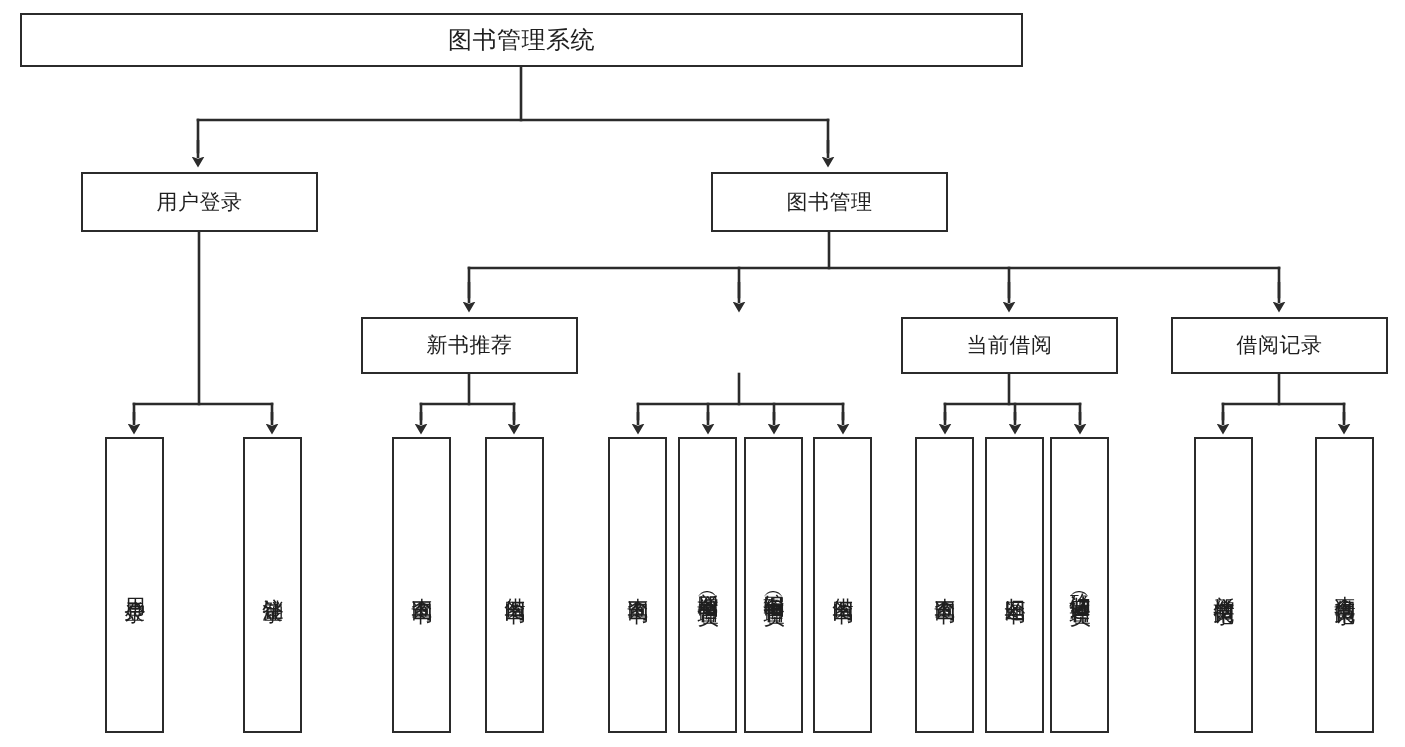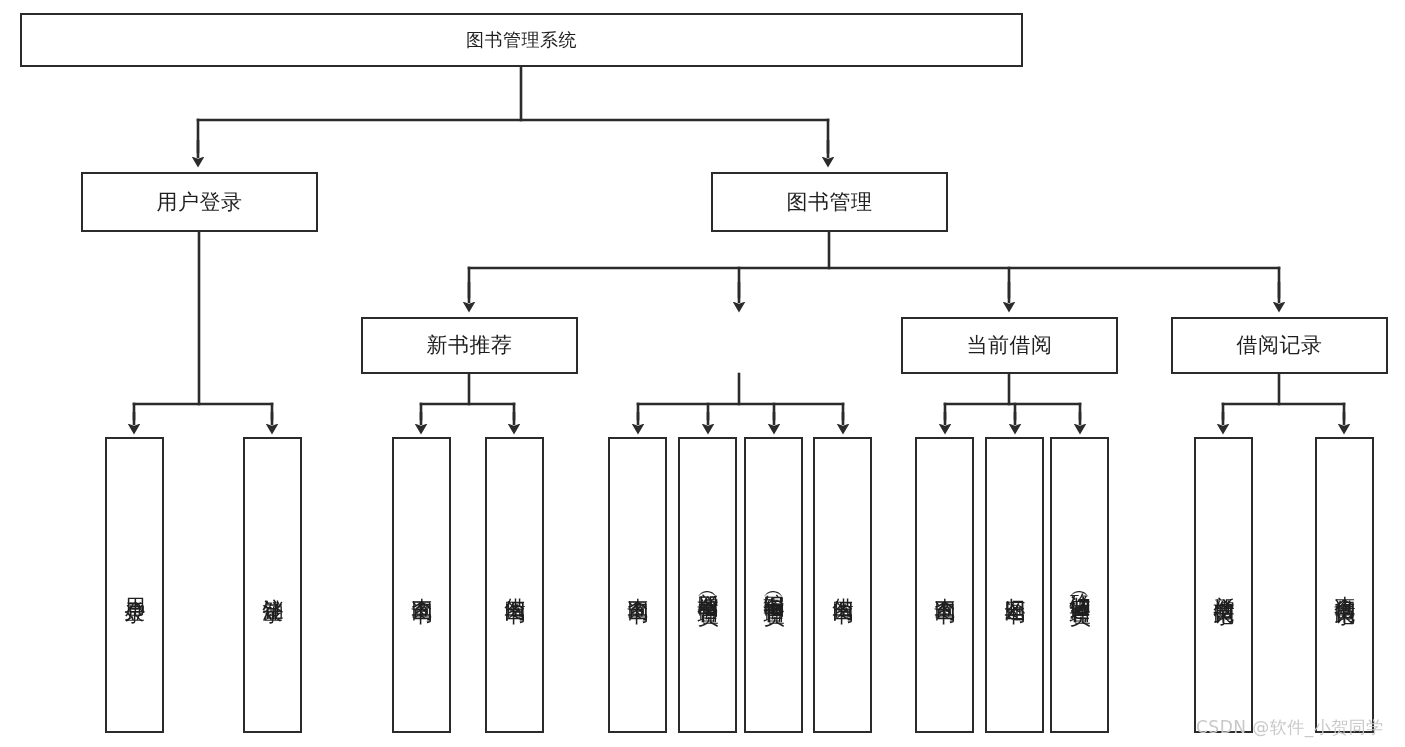--- a/index.html
+++ b/index.html
@@ -57,21 +57,21 @@
   .node.v .label {
     writing-mode: vertical-rl;
     text-orientation: upright;
     font-size: 21px;
     line-height: 1.1;
     letter-spacing: 2px;
     max-height: 272px;
     white-space: nowrap;
   }
   .node.root .label {
-    font-size: 18px;
+    font-size: 24px;
   }
   .watermark {
     position: absolute;
     font-size: 17px;
     color: #c9c9c9;
     white-space: nowrap;
     z-index: 5;
     letter-spacing: 0.5px;
   }
 </style>
@@ -216,15 +216,14 @@
     <span class="label">确认归还（管理员）</span>
   </div>
 
   <div class="node v" style="left:1194px; top:437px; width:59px; height:296px;">
     <span class="label">新增借阅记录</span>
   </div>
   <div class="node v" style="left:1315px; top:437px; width:59px; height:296px;">
     <span class="label">查询借阅记录</span>
   </div>
 
-  <div class="watermark" style="left:1196px; top:716px;">CSDN @软件_小贺同学</div>
 
 </div>
 
 </body></html>

